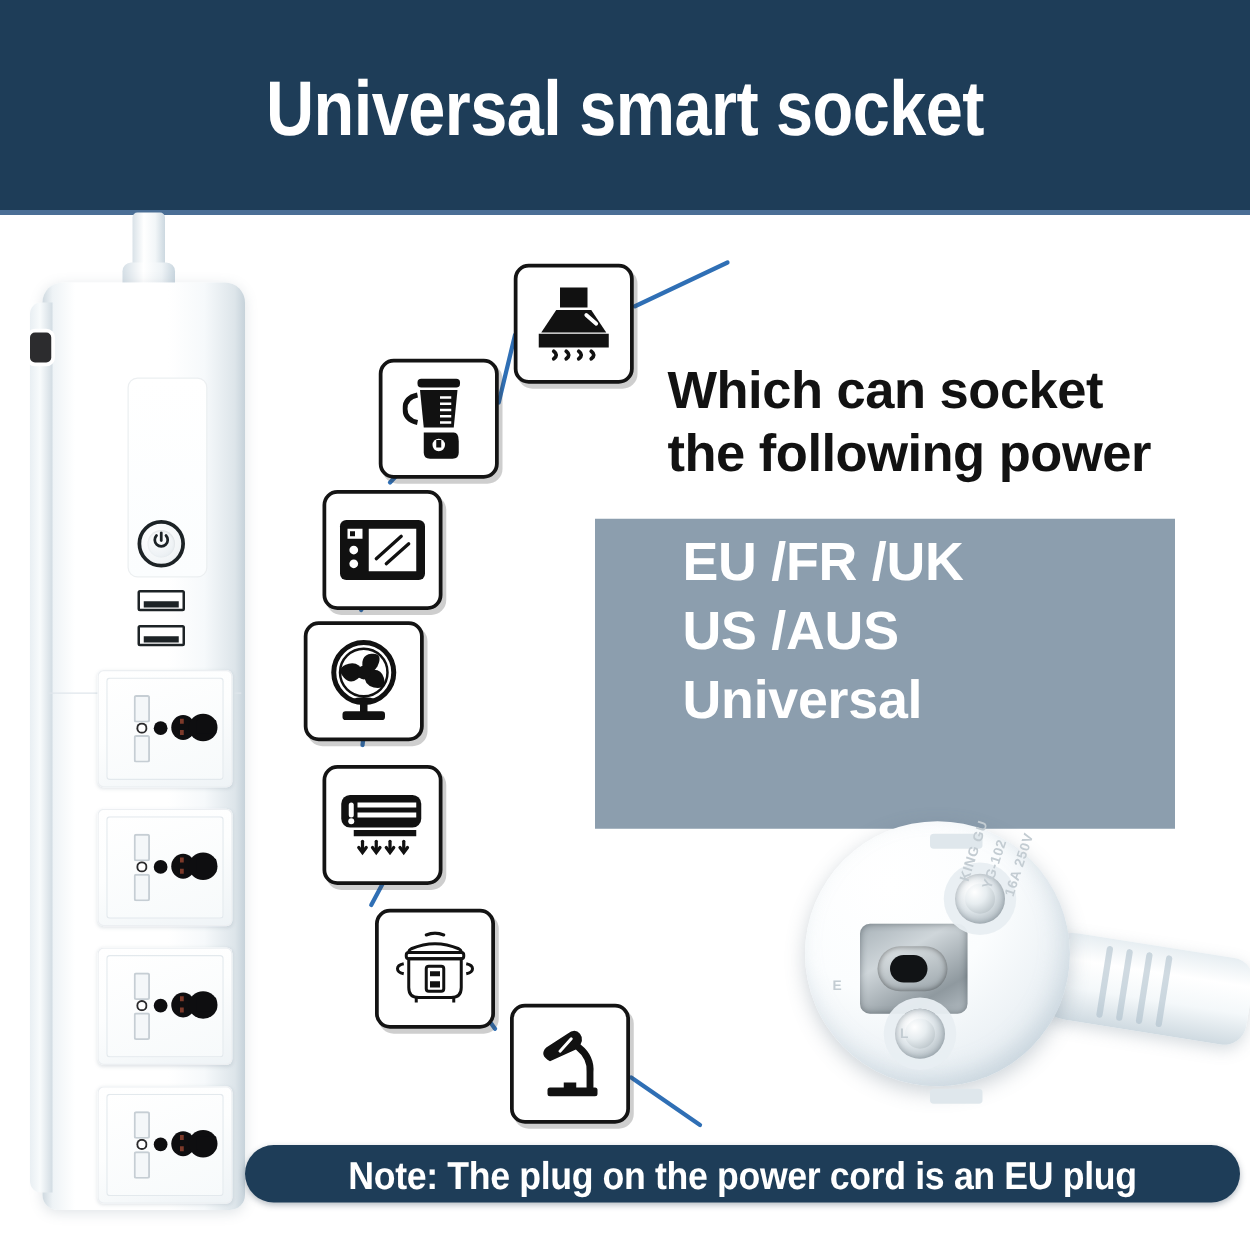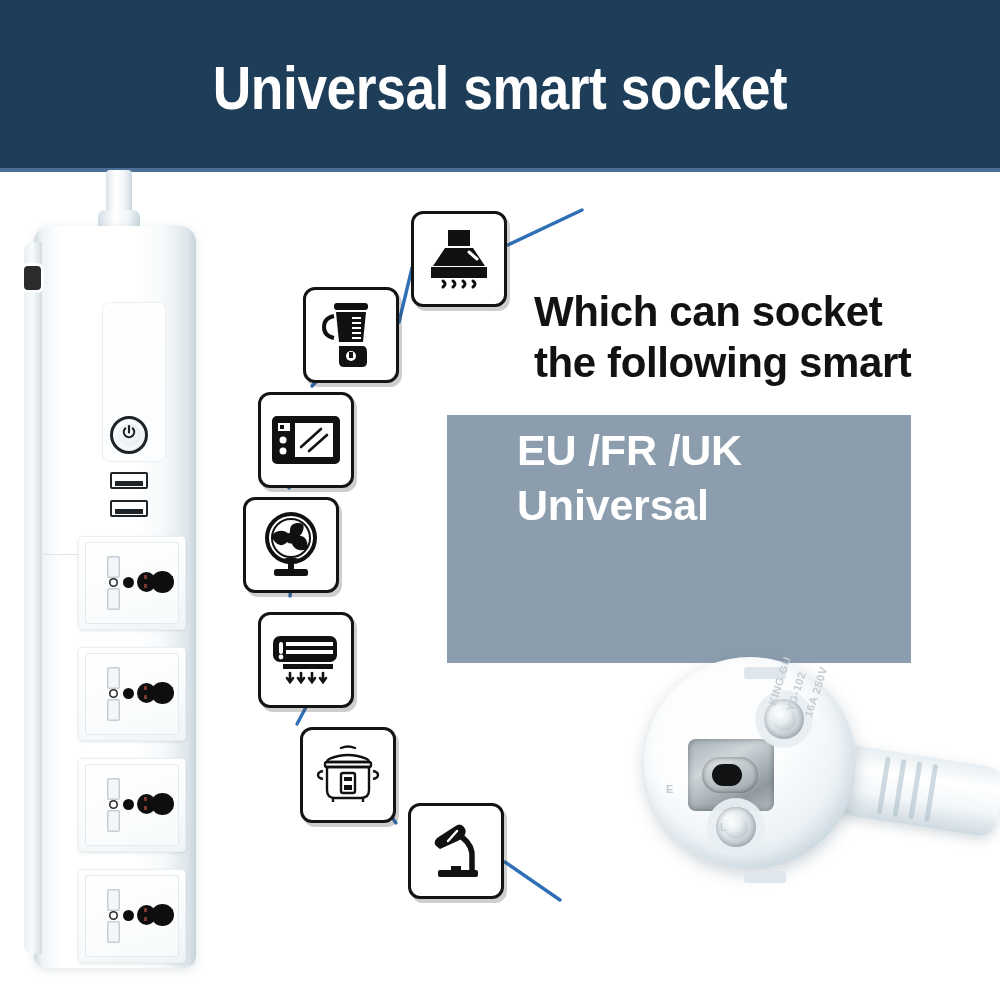--- a/index.html
+++ b/index.html
@@ -283,21 +283,21 @@
     left: 534px; top: 286px;
     width: 450px;
     color: #121212;
     font-size: 42px;
     font-weight: bold;
     line-height: 1.22;
     letter-spacing: -0.4px;
   }
   .plug-panel {
     position: absolute;
-    left: 447px; top: 415px;
+    left: 476px; top: 415px;
     width: 464px;
     height: 248px;
     background: #8c9eae;
   }
   .plug-list {
     position: absolute;
     left: 70px; top: 8px;
     color: #ffffff;
     font-size: 43px;
     font-weight: bold;
@@ -647,26 +647,27 @@
       <path d="M30 6 q6 -5 10 0 q4 5 -2 12 L16 28 q-9 -5 -3 -11 Z" fill="#111"></path>
       <path d="M33 10 L24 20" stroke="#fff" stroke-width="2.4" stroke-linecap="round"></path>
       <path d="M39 17 q10 8 9 20 v12" stroke="#111" stroke-width="5.5" fill="none" stroke-linecap="round"></path>
       <path d="M27 45 h10 v5 h-10 Z" fill="#111"></path>
       <rect x="14" y="49" width="40" height="7" rx="2" fill="#111"></rect>
     </svg>
   </div>
 
   <div class="support-head">
     <div>Which can socket</div>
-    <div>the following smart</div>
+    <div>the following power</div>
   </div>
 
   <div class="plug-panel">
     <div class="plug-list">
       <div>EU /FR /UK</div>
+      <div>US /AUS</div>
       <div>Universal</div>
     </div>
   </div>
 
   <div class="plug-photo">
     <div class="plug-cable">
       <div class="cable-ridge" style="left:58px"></div>
       <div class="cable-ridge" style="left:74px"></div>
       <div class="cable-ridge" style="left:90px"></div>
       <div class="cable-ridge" style="left:106px"></div>
@@ -681,14 +682,17 @@
       <div class="pin pin-bottom"></div>
 
       <div class="emboss" style="left:22px; top:126px">E</div>
       <div class="emboss" style="left:76px; top:164px">L</div>
       <div class="emboss emboss-rot" style="left:122px; top:46px">KING GU</div>
       <div class="emboss emboss-rot" style="left:140px; top:52px">YG-102</div>
       <div class="emboss emboss-rot" style="left:158px; top:58px">16A 250V</div>
     </div>
   </div>
 
+  <div class="note-pill">
+    <div class="note-text">Note: The plug on the power cord is an EU plug</div>
+  </div>
 
 </div>
 
 </body></html>

